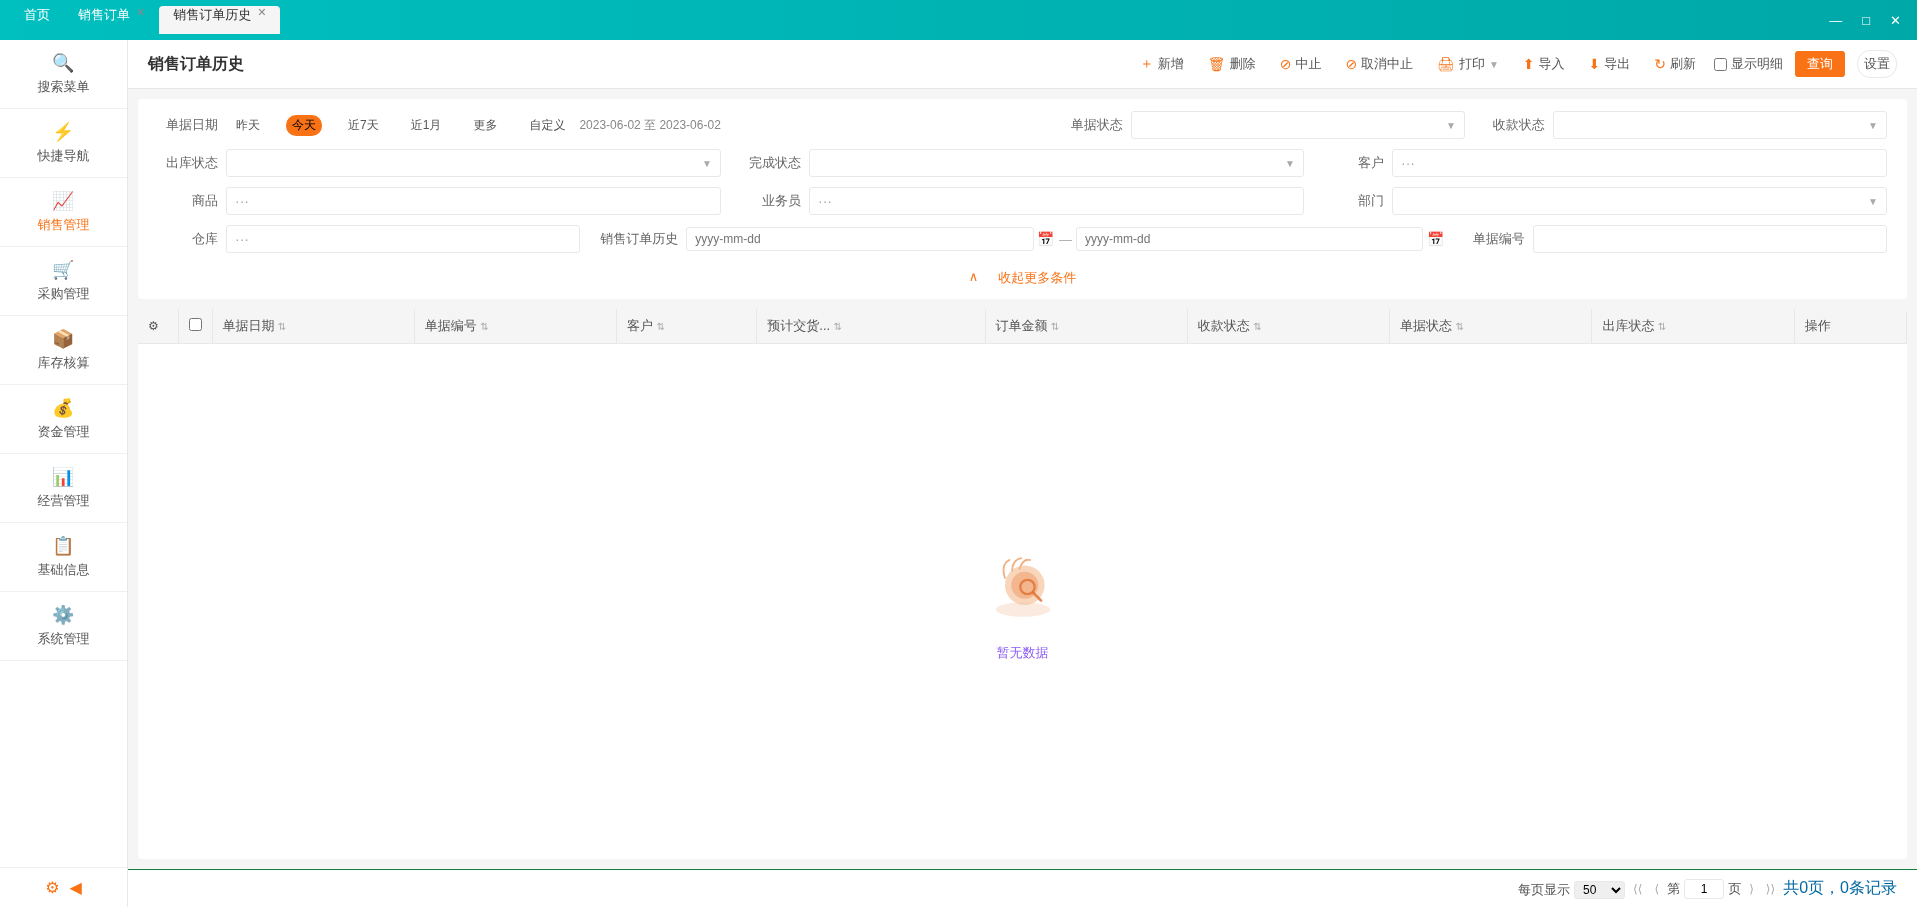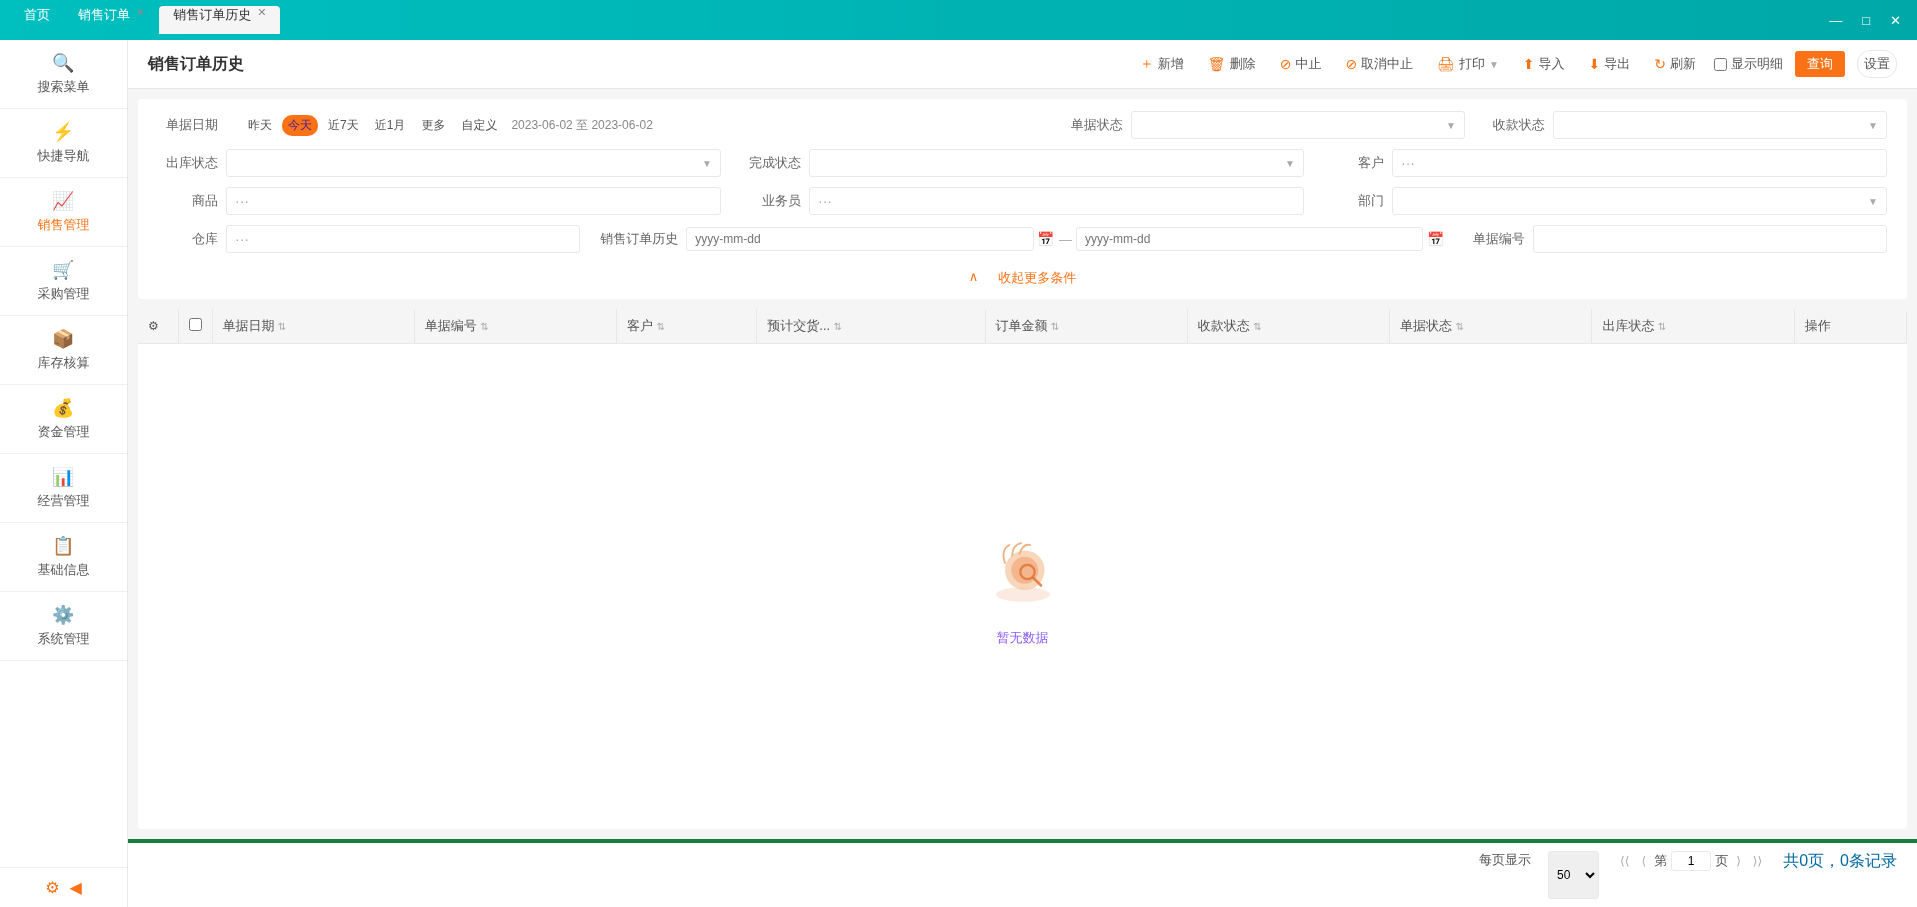--- a/index.html
+++ b/index.html
@@ -176,33 +176,33 @@
     .filter-control .arrow { margin-left: auto; color: #aaa; font-size: 10px; }
     .filter-control .dots { color: #aaa; font-size: 14px; }
     .date-filter {
       display: flex;
       align-items: center;
       flex: 1;
     }
     .date-tabs {
       display: flex;
       align-items: center;
-      gap: 4px;
-      margin-left: 16px;
+      gap: 20px;
+      margin-left: 4px;
     }
     .date-tab {
       padding: 2px 6px;
       border-radius: 10px;
       cursor: pointer;
       font-size: 12px;
       color: #555;
     }
     .date-tab.active {
       background: #f97316;
-      color: #4c1d95;
+      color: #000000;
     }
     .date-range {
       font-size: 12px;
       color: #888;
       margin-left: 8px;
     }
     .date-input-group {
       display: flex;
       align-items: center;
       gap: 4px;
@@ -272,33 +272,33 @@
       margin-bottom: 12px;
     }
     .empty-text {
       color: #8b5cf6;
       font-size: 13px;
     }
 
     
     .pagination-bar {
       display: flex;
-      align-items: flex-start;
+      align-items: flex-end;
       justify-content: flex-end;
       padding: 8px 20px;
-      border-top: 4px solid #15803d;
+      border-top: 1px solid #15803d;
       background: white;
-      gap: 17px;
+      gap: 4px;
       flex-shrink: 0;
     }
     .page-size-label { color: #555; }
     .page-size-select {
       border: 1px solid #e8e8e8;
       border-radius: 3px;
-      padding: 15px 4px;
+      padding: 0 4px;
       font-size: 12px;
     }
     .page-nav {
       display: flex;
       align-items: center;
       gap: 4px;
     }
     .page-nav-btn {
       cursor: pointer;
       color: #aaa;

